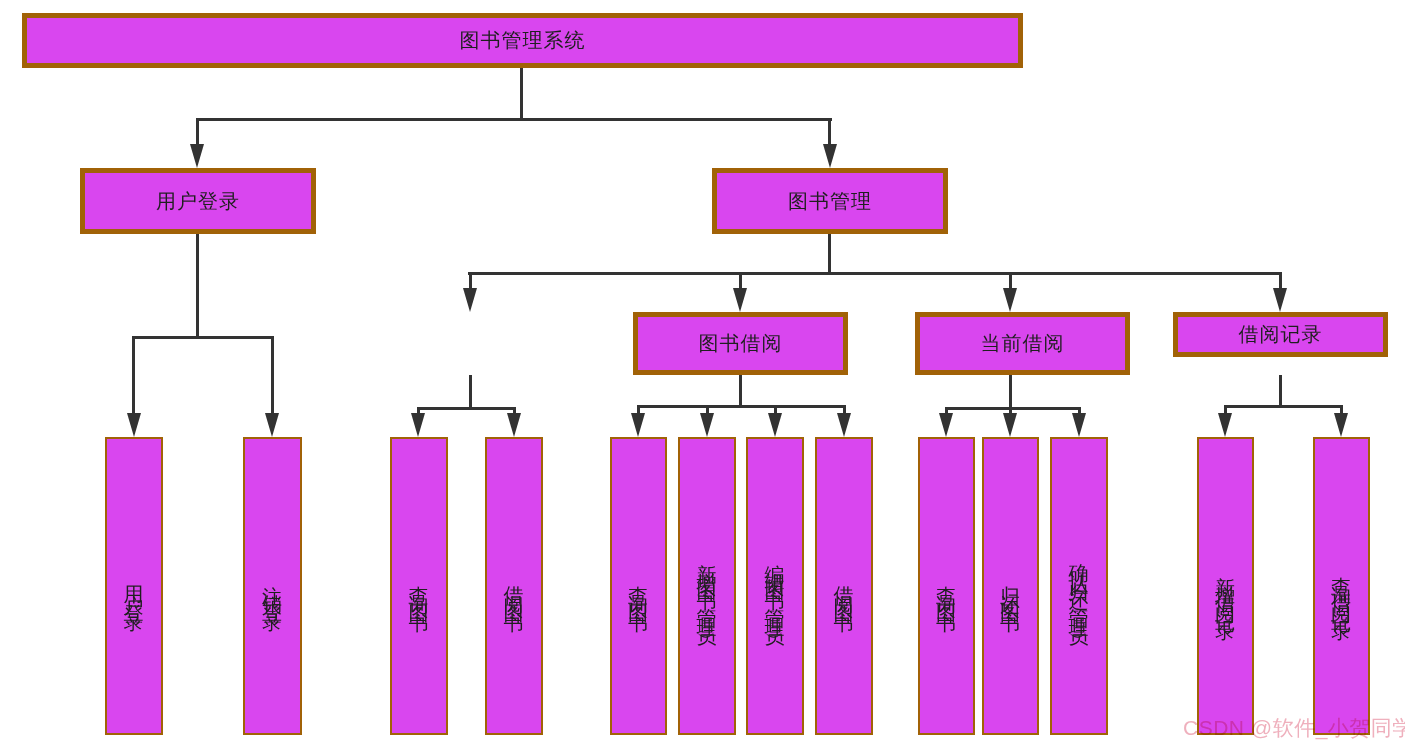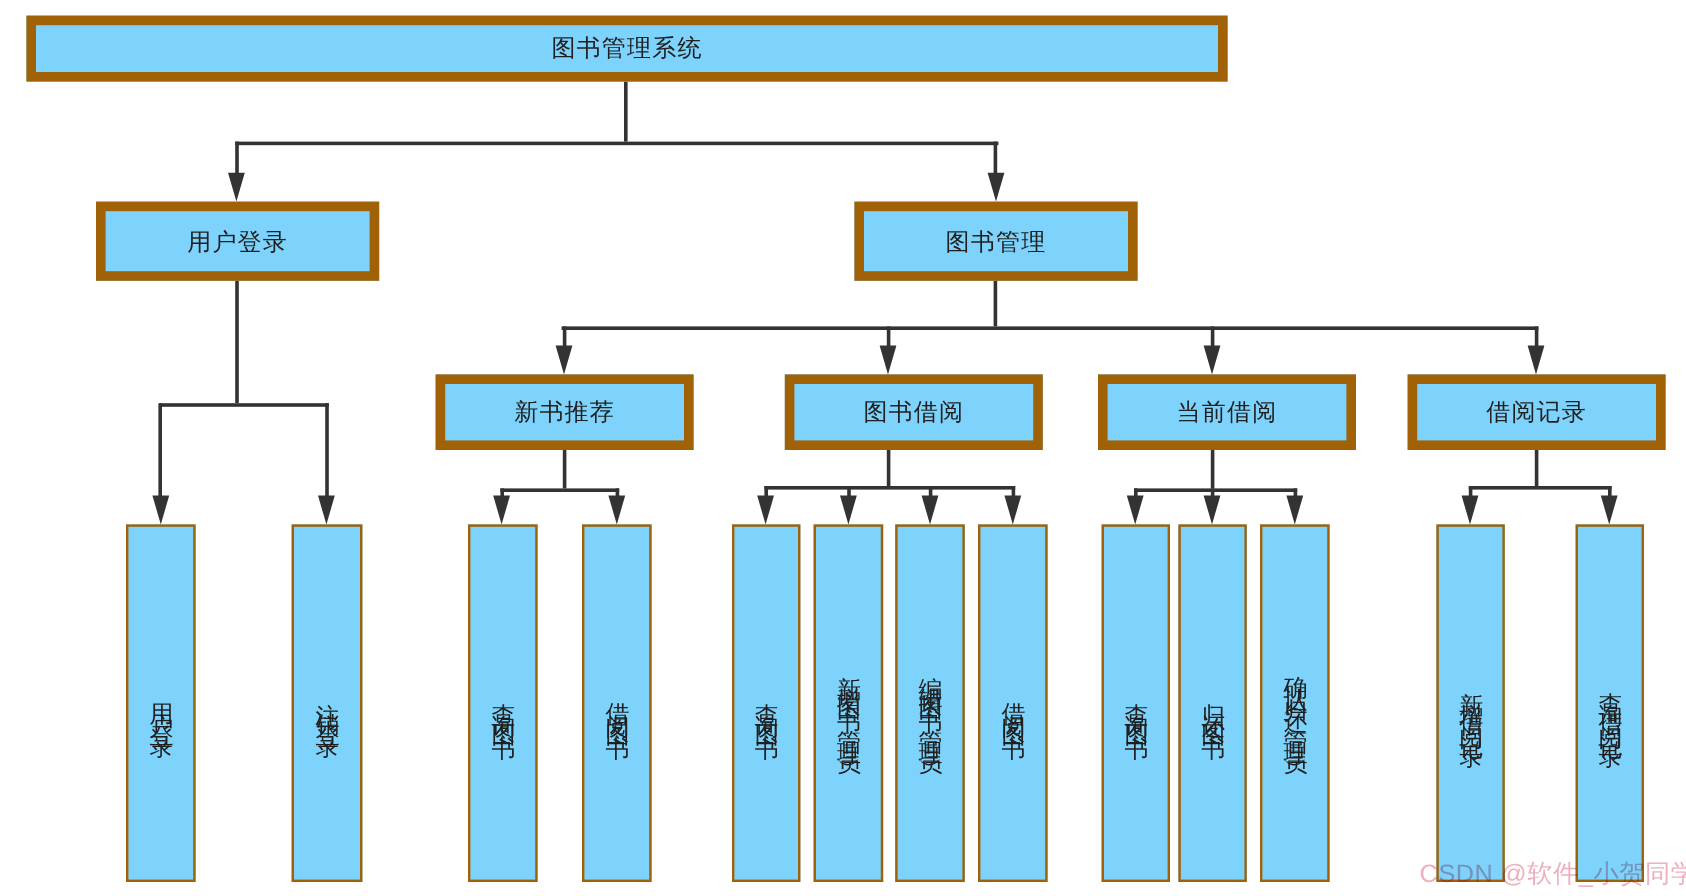--- a/index.html
+++ b/index.html
@@ -1,21 +1,21 @@
 <!DOCTYPE html>
 <html><head>
 <meta charset="utf-8">
 <style>
   html,body{margin:0;padding:0;background:#ffffff;}
   #canvas{
     position:relative;width:1405px;height:747px;background:#ffffff;overflow:hidden;
     font-family:"Liberation Sans",sans-serif;color:#1f1f1f;
   }
   .box{
-    position:absolute;box-sizing:border-box;border:8px solid #a16207;background:#7dd3fc;
+    position:absolute;box-sizing:border-box;border:5px solid #a16207;background:#d946ef;
     display:flex;align-items:center;justify-content:center;
     font-size:20px;letter-spacing:1px;color:#1f1f1f;z-index:2;
   }
   .leaf{
     border-width:2.5px;
     writing-mode:vertical-rl;text-orientation:mixed;
     letter-spacing:9px;font-size:20px;line-height:1;
     padding-top:4px;
   }
   .hl,.vl{position:absolute;background:#333333;z-index:1;}
@@ -60,24 +60,23 @@
   <div class="hl" style="left:468px;top:272px;width:814px;"></div>
   <div class="vl" style="left:469px;top:272px;height:18px;"></div>
   <div class="ah" style="left:463px;top:288px;"></div>
   <div class="vl" style="left:739px;top:272px;height:18px;"></div>
   <div class="ah" style="left:733px;top:288px;"></div>
   <div class="vl" style="left:1009px;top:272px;height:18px;"></div>
   <div class="ah" style="left:1003px;top:288px;"></div>
   <div class="vl" style="left:1279px;top:272px;height:18px;"></div>
   <div class="ah" style="left:1273px;top:288px;"></div>
 
-  <div class="box" style="left:363px;top:312px;width:215px;height:63px;">新书推荐</div>
-  <div class="box" style="left:633px;top:312px;width:215px;height:63px;margin-left:21px;">图书借阅</div>
+  <div class="box" style="left:633px;top:312px;width:215px;height:63px;">图书借阅</div>
   <div class="box" style="left:903px;top:312px;width:215px;height:63px;margin-left:12px;">当前借阅</div>
-  <div class="box" style="left:1173px;top:312px;width:215px;height:63px;">借阅记录</div>
+  <div class="box" style="left:1173px;top:312px;width:215px;height:45px;">借阅记录</div>
 
   <div class="vl" style="left:469px;top:375px;height:32px;"></div>
   <div class="hl" style="left:417px;top:407px;width:99px;"></div>
   <div class="vl" style="left:417px;top:407px;height:8px;"></div>
   <div class="ah" style="left:411px;top:413px;"></div>
   <div class="vl" style="left:513px;top:407px;height:8px;"></div>
   <div class="ah" style="left:507px;top:413px;"></div>
 
   <div class="vl" style="left:739px;top:375px;height:30px;"></div>
   <div class="hl" style="left:637px;top:405px;width:209px;"></div>

